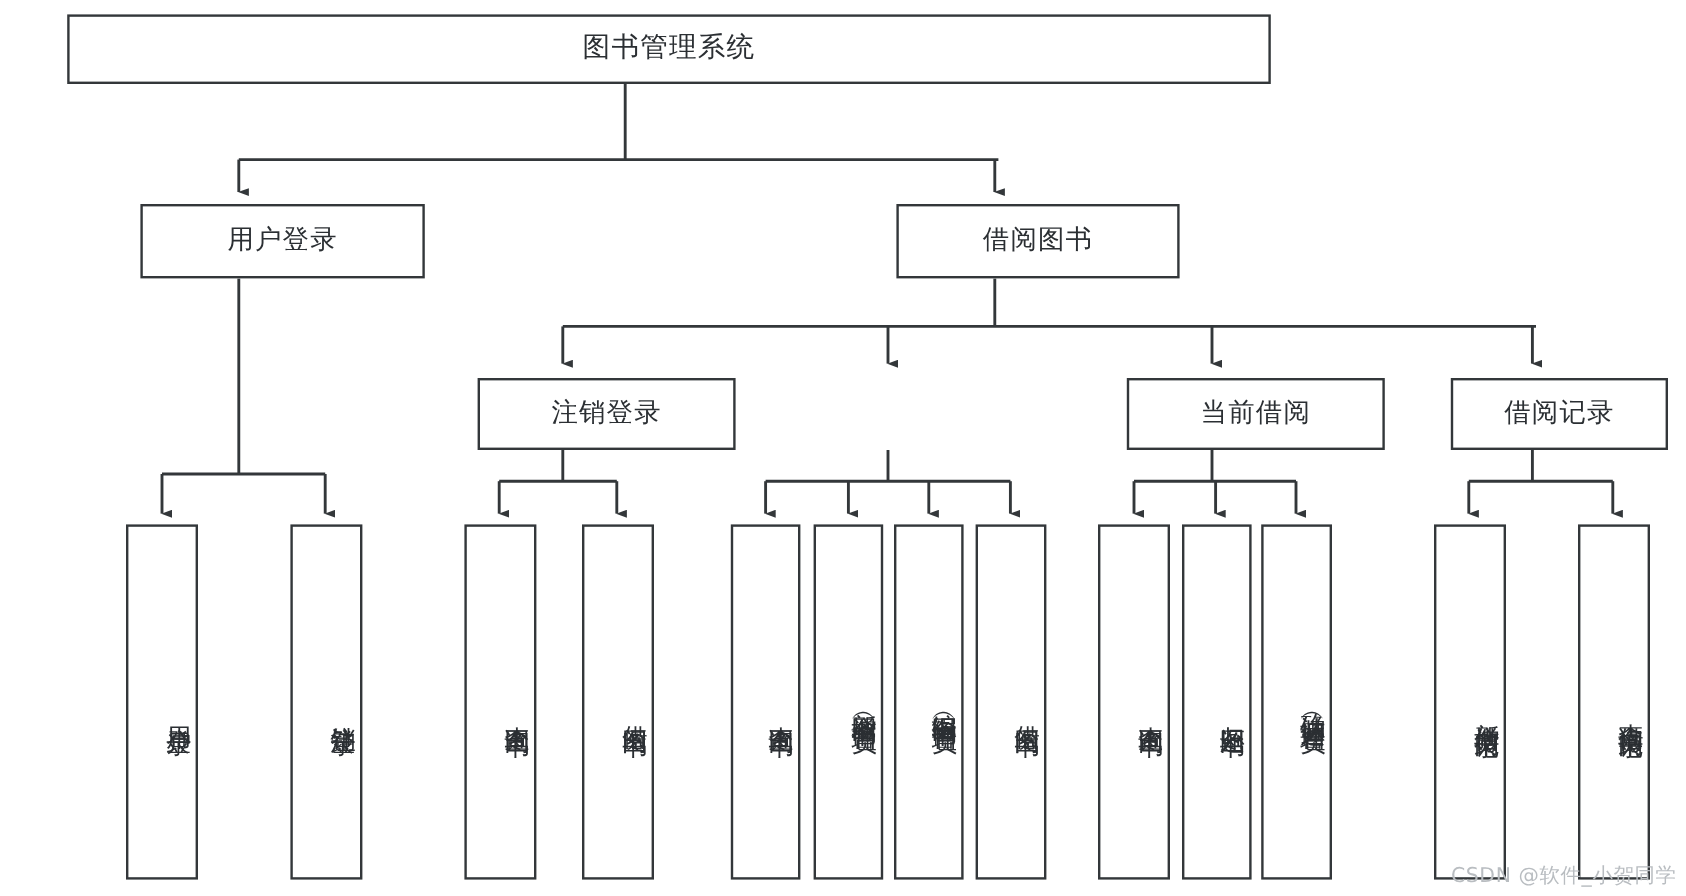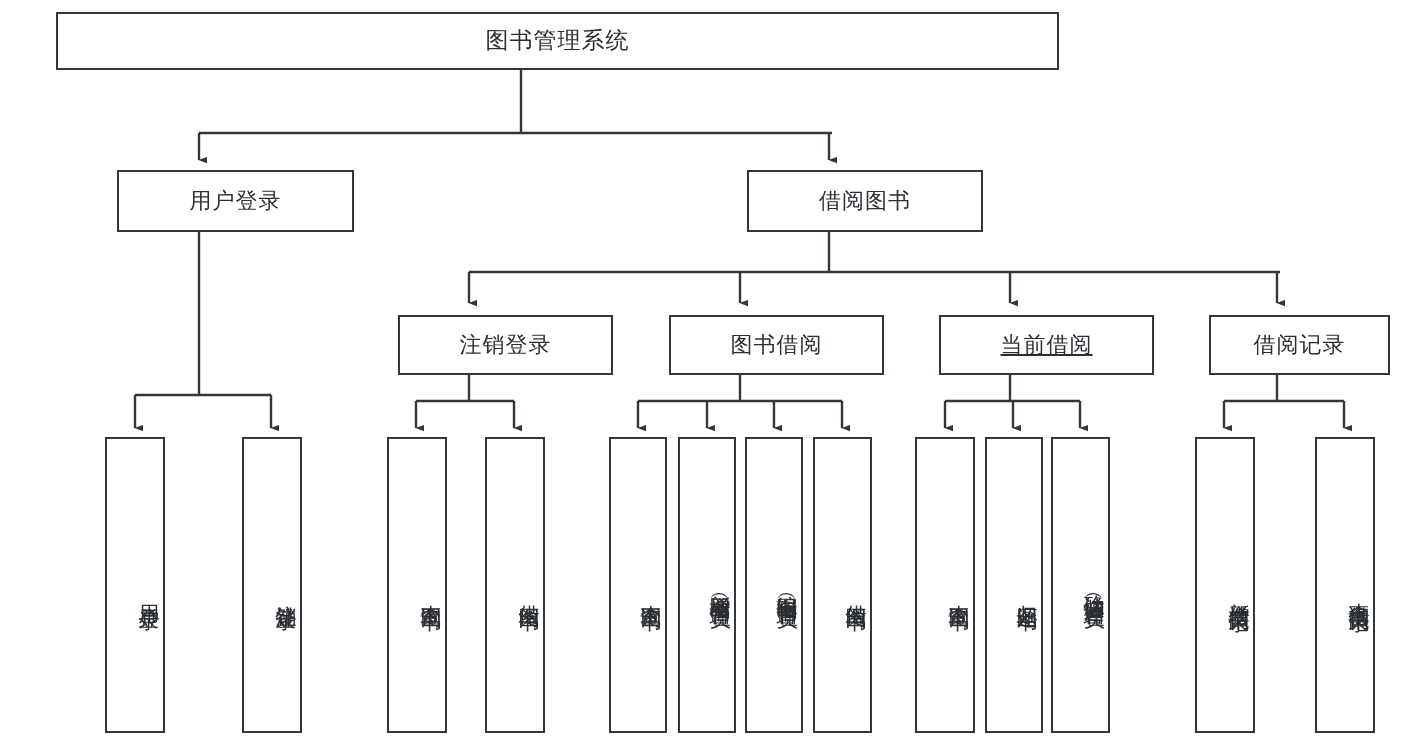--- a/index.html
+++ b/index.html
@@ -125,22 +125,21 @@
       <path d="M1344,401 L1344,428" marker-end="url(#arrowhead)"></path>
     </g>
   </svg>
 
   <div class="node horiz" id="root-node" style="left:20px; top:12px; width:1003px; height:58px;">图书管理系统</div>
 
   <div class="node horiz" style="left:81px; top:170px; width:237px; height:62px;">用户登录</div>
   <div class="node horiz" style="left:711px; top:170px; width:236px; height:62px;">借阅图书</div>
 
   <div class="node horiz" style="left:362px; top:315px; width:215px; height:60px;">注销登录</div>
-  <div class="node horiz" style="left:633px; top:315px; width:215px; height:60px;">图书借阅</div>
-  <div class="node horiz" style="left:903px; top:315px; width:215px; height:60px;text-decoration:underline;">当前借阅</div>
+  <div class="node horiz" style="left:903px; top:315px; width:215px; height:60px;">当前借阅</div>
   <div class="node horiz" style="left:1173px; top:315px; width:181px; height:60px;">借阅记录</div>
 
   <div class="node vert" style="left:105px; top:437px; width:60px; height:296px;">
     <span class="vtext">用户登录</span>
   </div>
   <div class="node vert" style="left:242px; top:437px; width:60px; height:296px;">
     <span class="vtext">注销登录</span>
   </div>
 
   <div class="node vert" style="left:387px; top:437px; width:60px; height:296px;">
@@ -173,14 +172,15 @@
     <span class="vtext">确认归还（管理员）</span>
   </div>
 
   <div class="node vert" style="left:1195px; top:437px; width:60px; height:296px;">
     <span class="vtext">新增借阅记录</span>
   </div>
   <div class="node vert" style="left:1315px; top:437px; width:60px; height:296px;">
     <span class="vtext">查询借阅记录</span>
   </div>
 
+  <div id="watermark">CSDN @软件_小贺同学</div>
 
 </div>
 
 </body></html>

